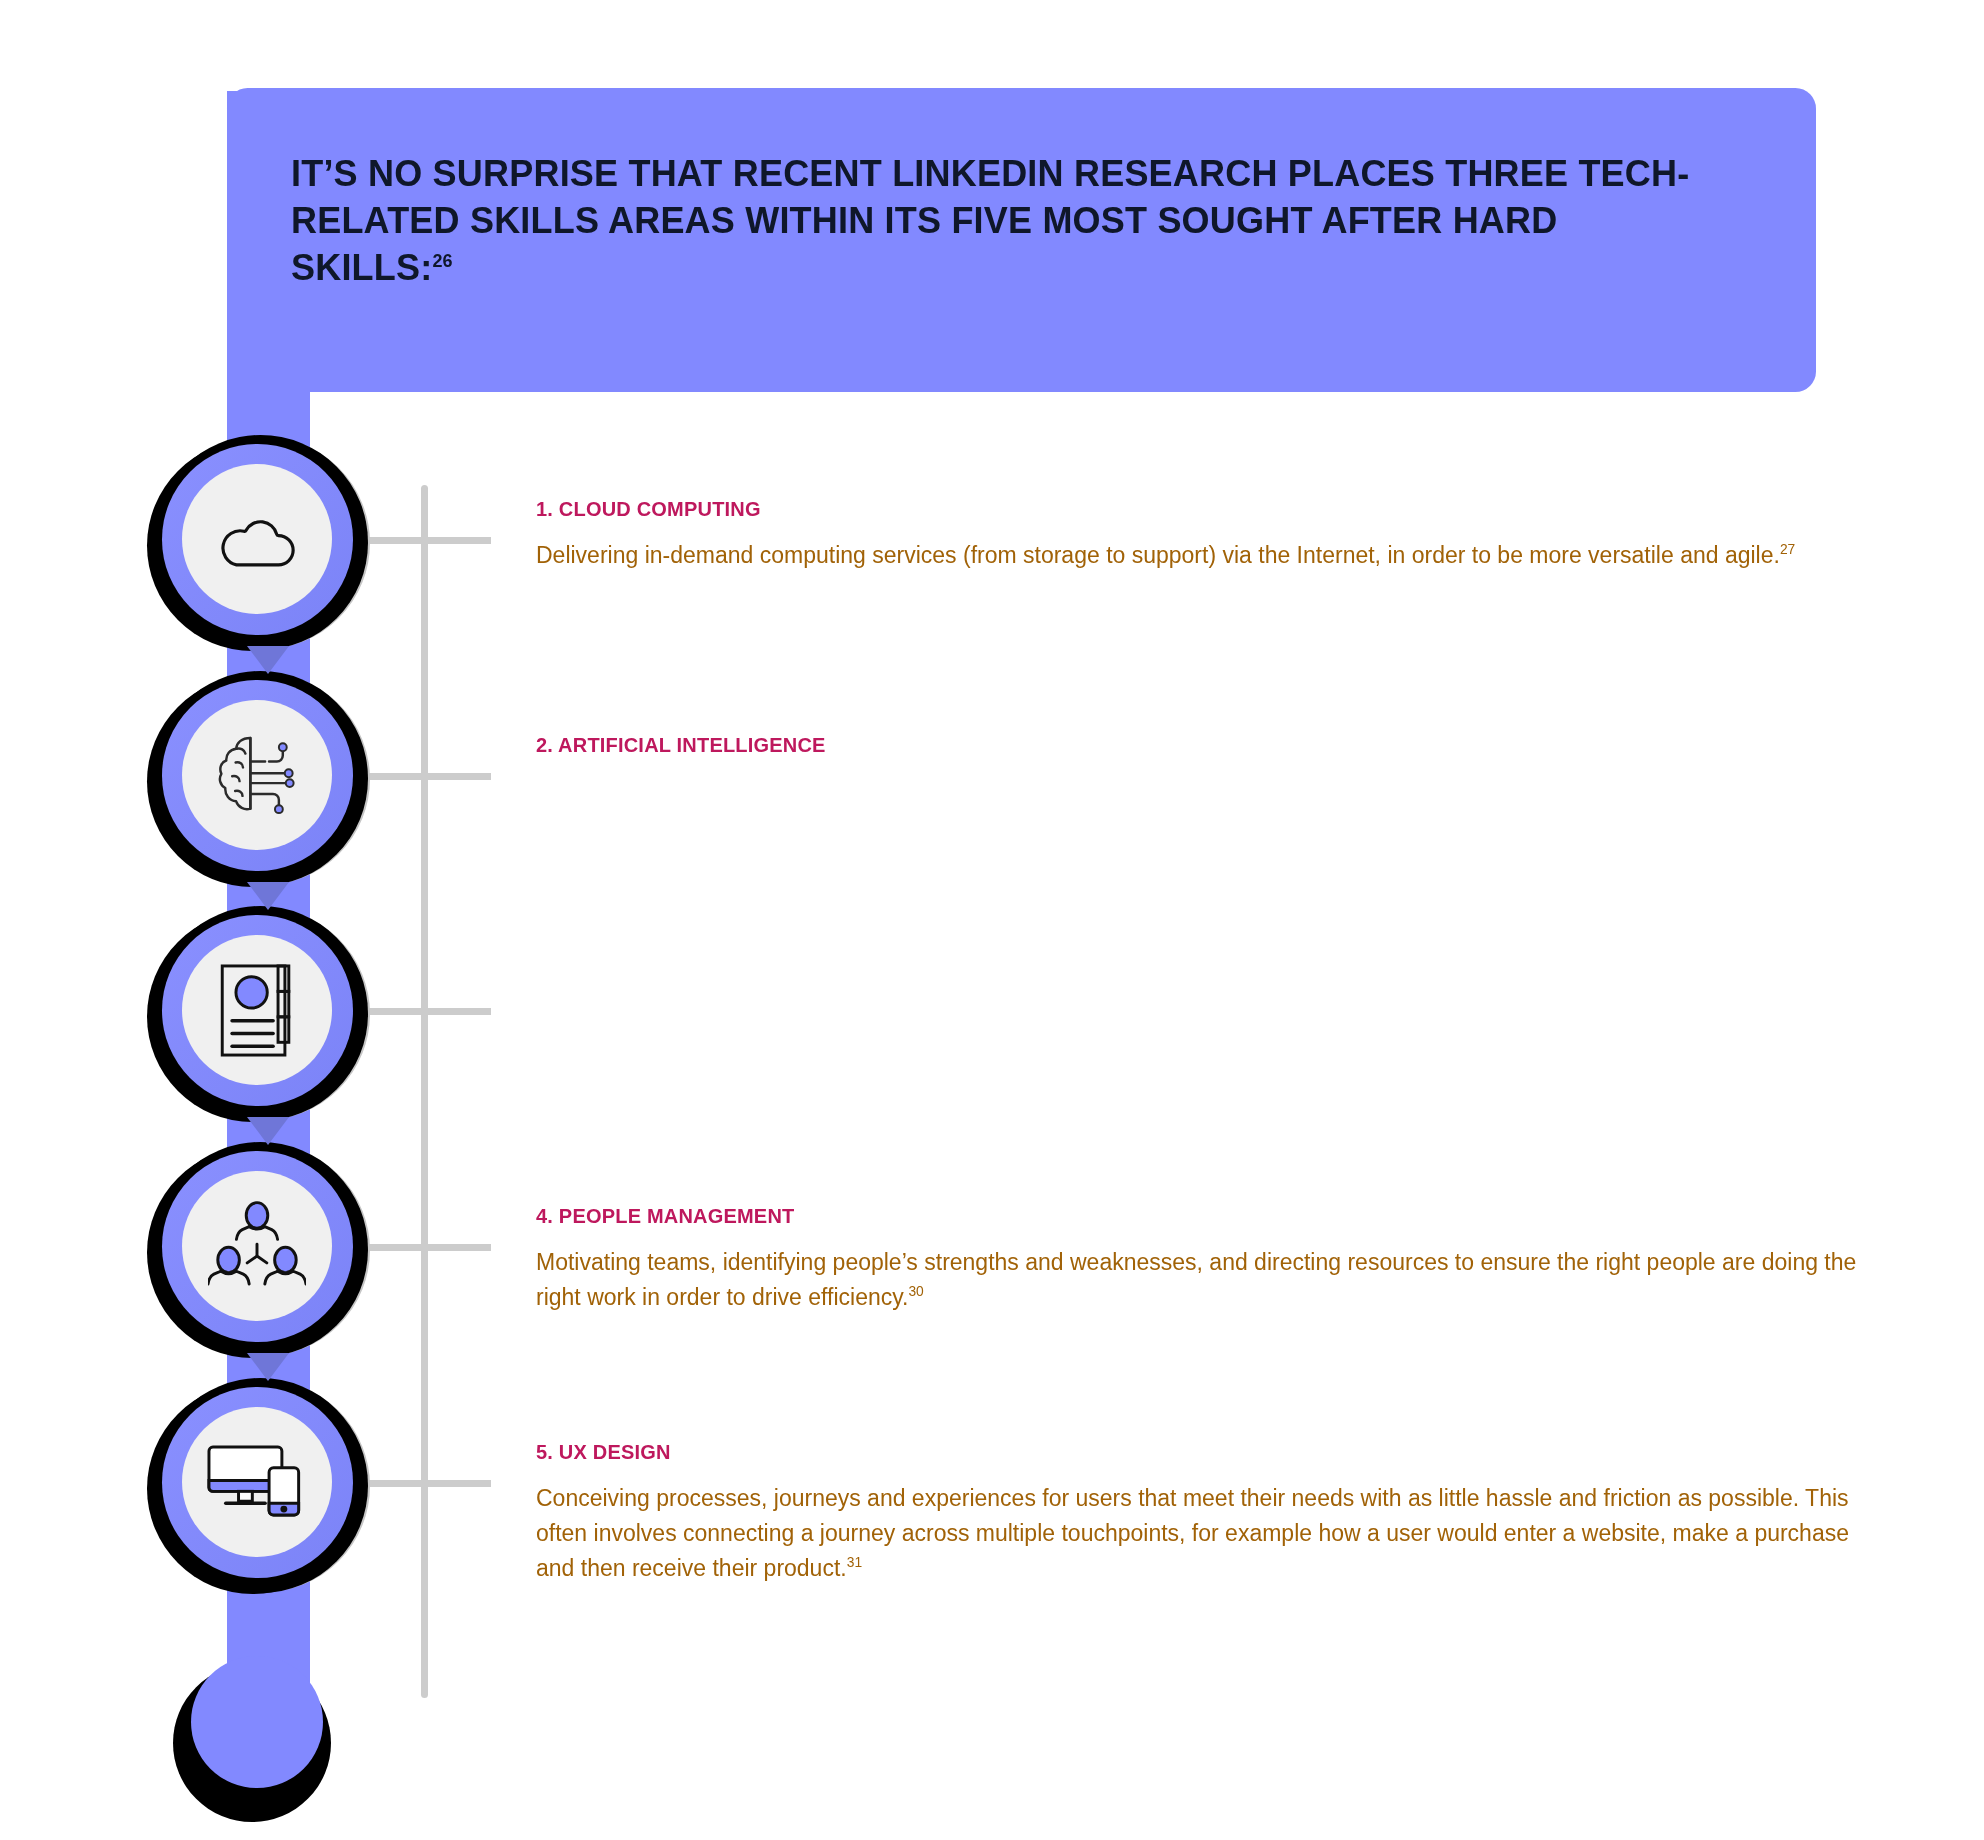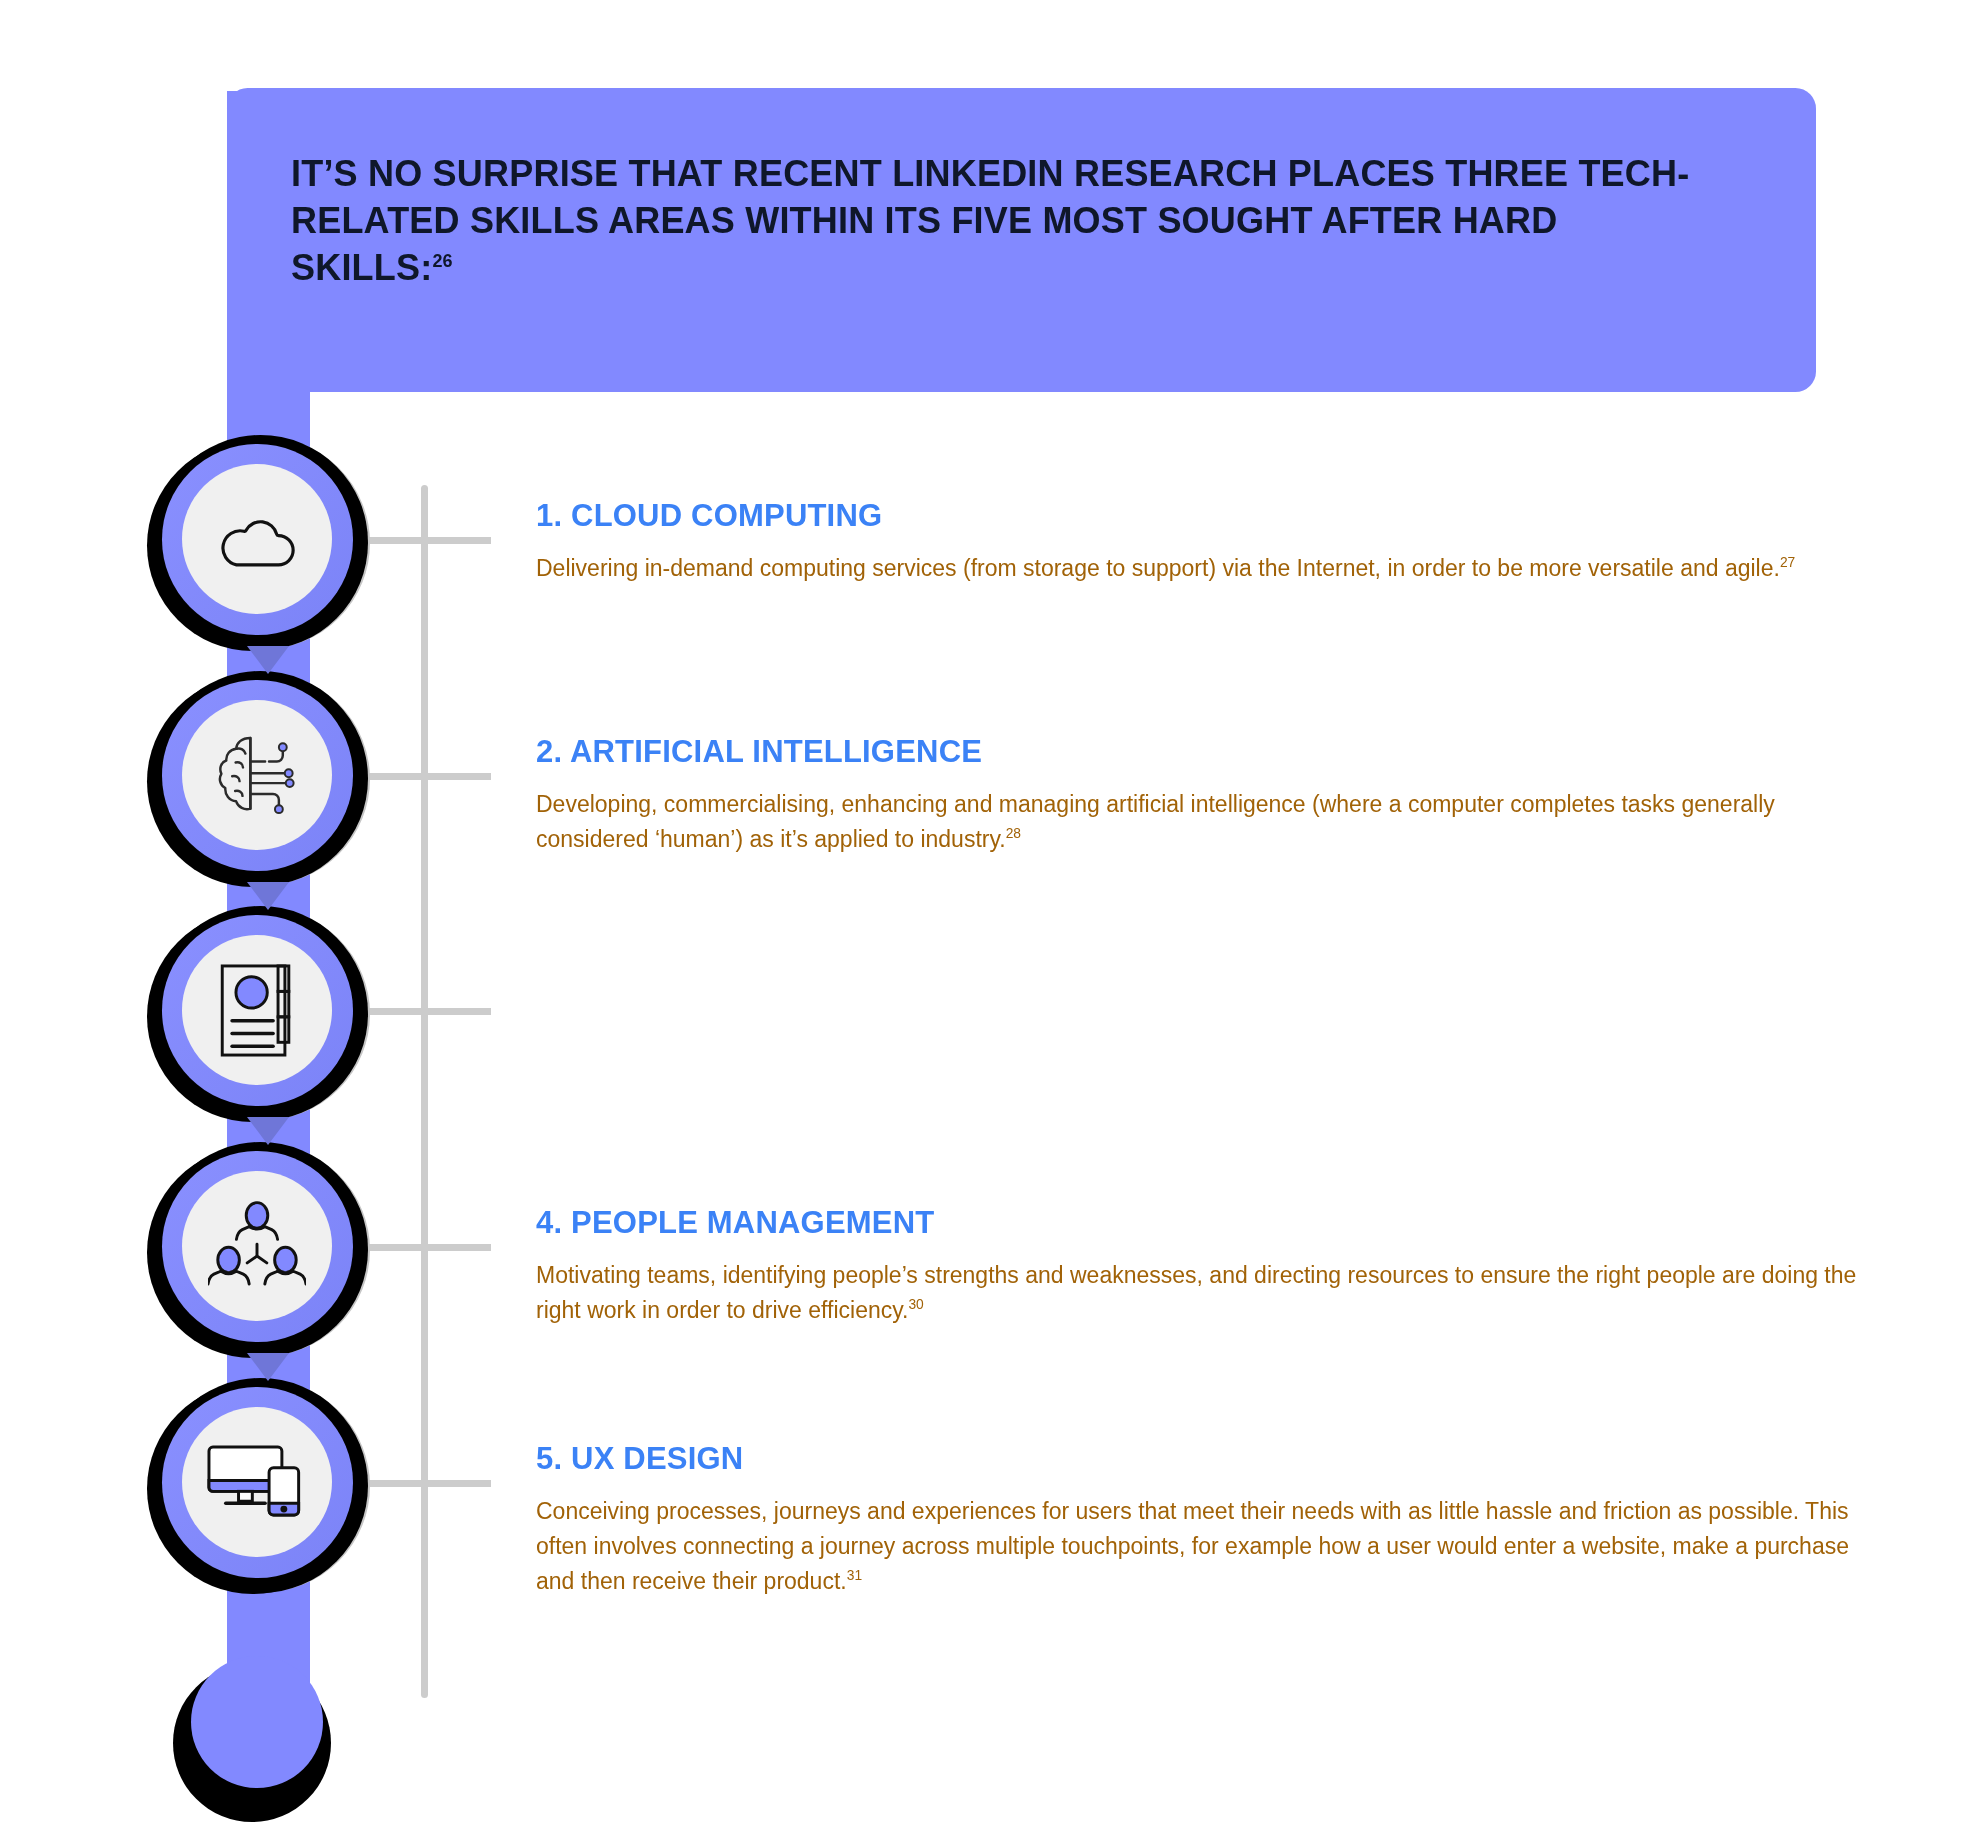--- a/index.html
+++ b/index.html
@@ -141,22 +141,22 @@
     left:17.7px; top:0px;
     width:132px; height:132px;
     border-radius:50%;
     background:#8289ff;
   }
 
   
   #items { position:absolute; left:536px; top:0; width:1375px; z-index:6; }
   .item { position:absolute; left:0; width:1335px; }
   .item-title {
-    color:#3b82f6;
-    font-size:31px;
+    color:#be185d;
+    font-size:20px;
     font-weight:bold;
     letter-spacing:0.2px;
     margin-bottom:16.7px;
   }
   .item-desc {
     color:#a16207;
     font-size:23px;
     line-height:1.52;
     font-weight:normal;
   }
@@ -321,21 +321,20 @@
 
 <div id="items">
 
   <div class="item" style="top:498px;">
     <div class="item-title">1. CLOUD COMPUTING</div>
     <div class="item-desc"><span>Delivering in-demand computing services (from storage to support) via the Internet, in order to be more versatile and agile.</span><sup>27</sup></div>
   </div>
 
   <div class="item" style="top:734px;">
     <div class="item-title">2. ARTIFICIAL INTELLIGENCE</div>
-    <div class="item-desc"><span>Developing, commercialising, enhancing and managing artificial intelligence (where a computer completes tasks generally considered ‘human’) as it’s applied to industry.</span><sup>28</sup></div>
   </div>
 
   <div class="item" style="top:970px;">
   </div>
 
   <div class="item" style="top:1205px;">
     <div class="item-title">4. PEOPLE MANAGEMENT</div>
     <div class="item-desc"><span>Motivating teams, identifying people’s strengths and weaknesses, and directing resources to ensure the right people are doing the right work in order to drive efficiency.</span><sup>30</sup></div>
   </div>
 

